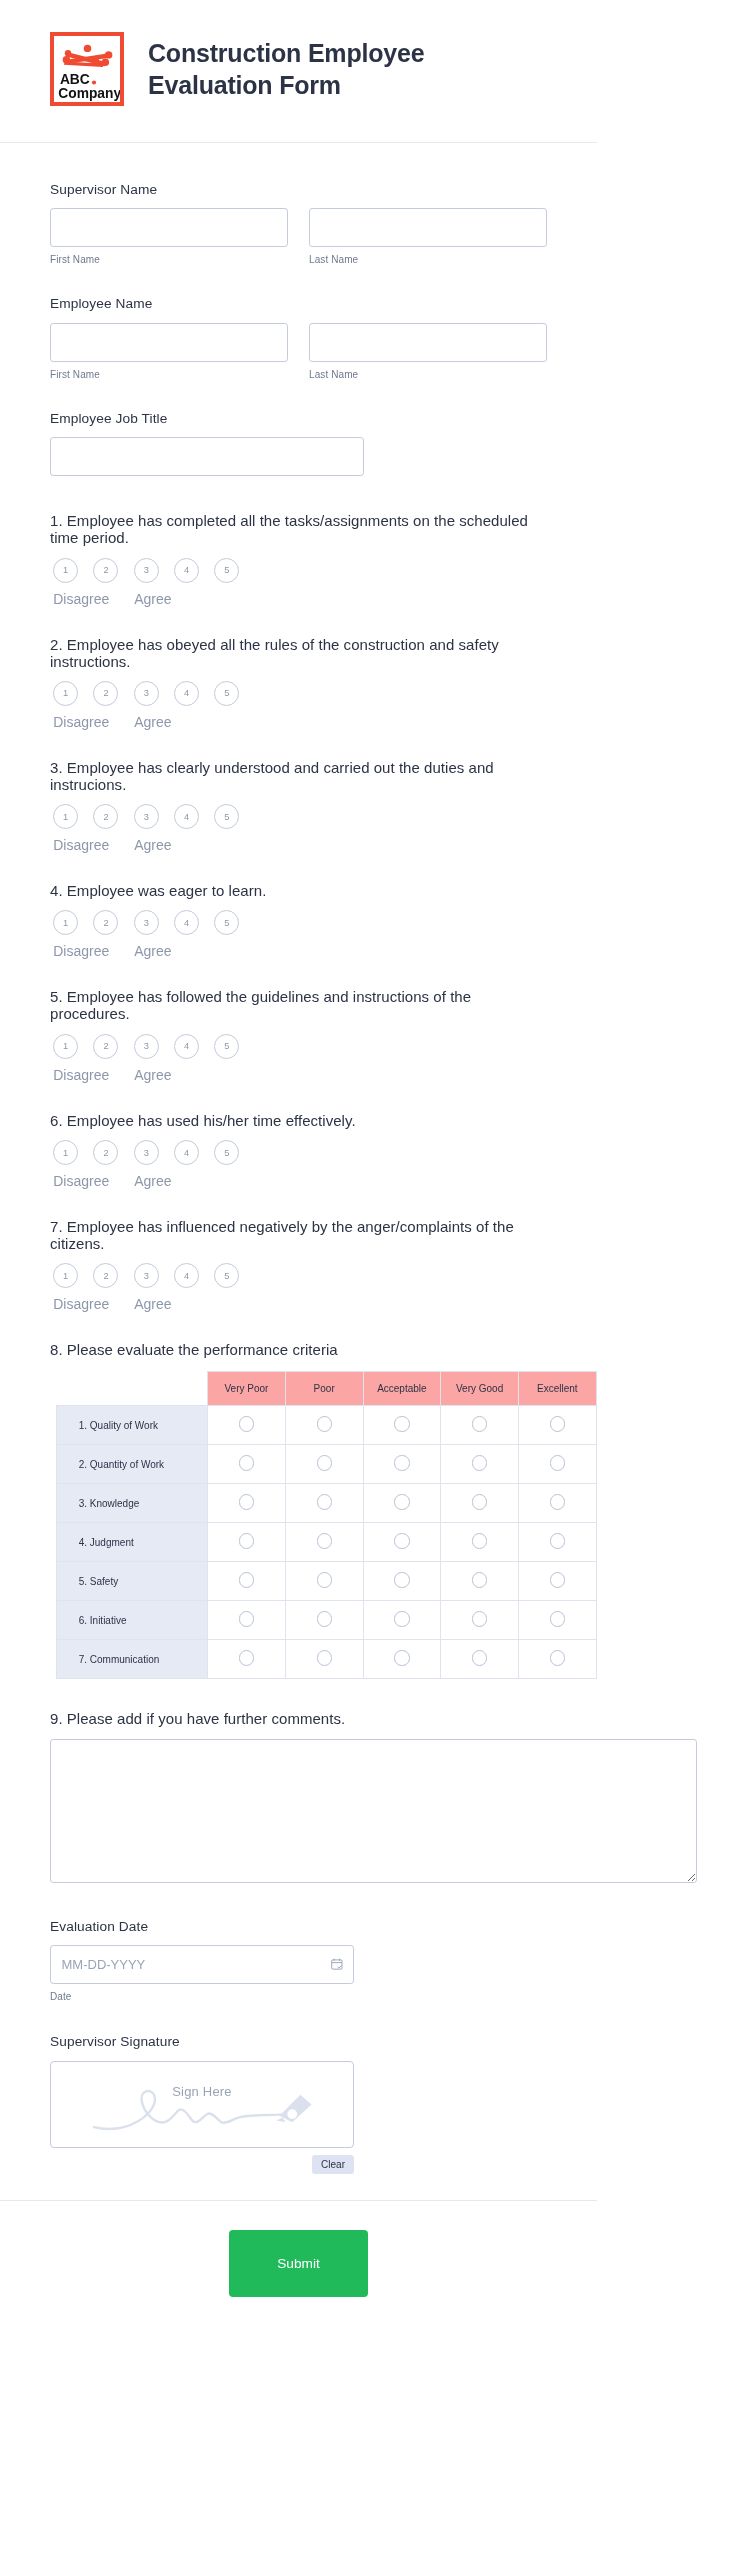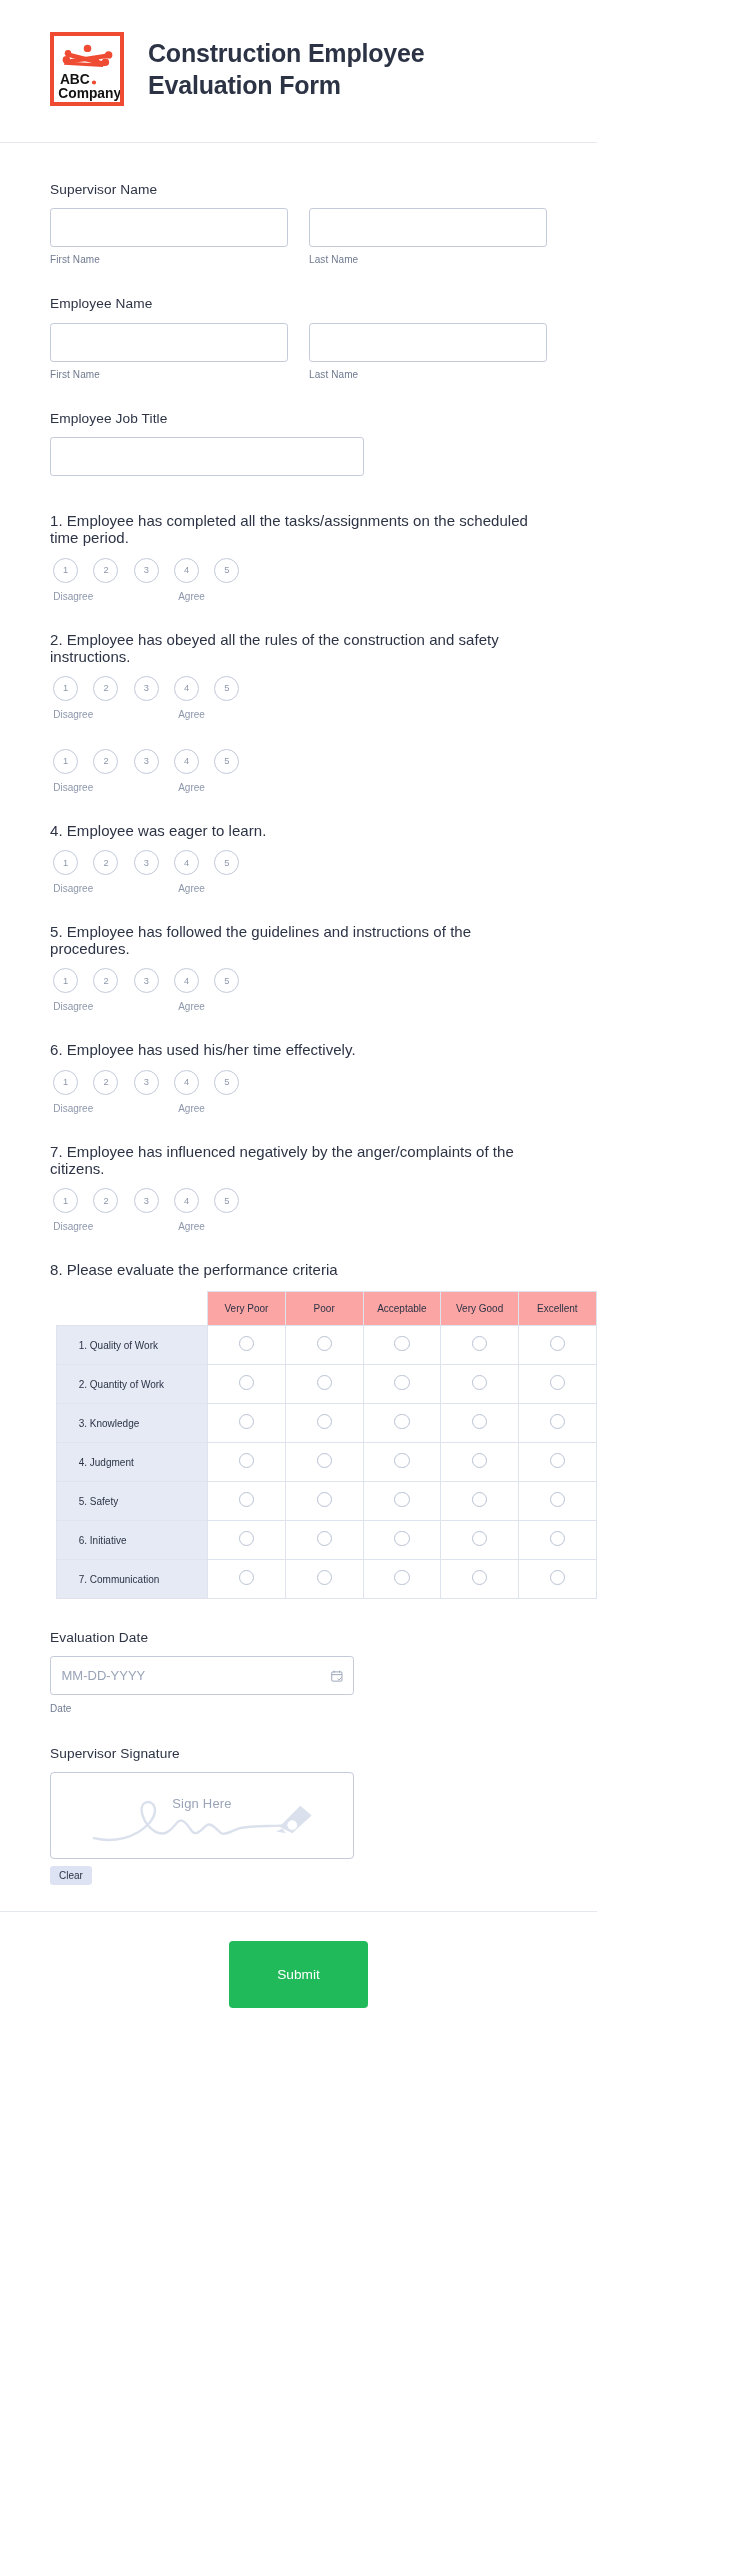--- a/index.html
+++ b/index.html
@@ -105,23 +105,22 @@
     align-items: center;
     justify-content: center;
     font-size: 9.3px;
     color: #8d97ab;
     cursor: pointer;
   }
   .scale-ends {
     display: flex;
     margin-top: 8px;
     margin-left: 3.2px;
-    font-size: 10px;
+    font-size: 14px;
     color: #8d97ab;
-    gap: 44px;
   }
   .end-lo { width: 81px; }
   .end-hi { }
 
   
   .matrix-block { margin-bottom: 31px; }
   .matrix-wrap { margin-top: 13px; margin-left: 5.7px; }
   table.matrix {
     border-collapse: collapse;
     table-layout: fixed;
@@ -230,21 +229,21 @@
     left: 50%;
     transform: translateX(-50%);
     font-size: 13px;
     color: #9aa4b8;
     letter-spacing: 0.2px;
     white-space: nowrap;
   }
   .clear-row {
     width: 304px;
     display: flex;
-    justify-content: flex-start;
+    justify-content: flex-end;
     margin-top: 7.3px;
   }
   .clear-btn {
     background: #dde3f3;
     border: none;
     border-radius: 3.2px;
     font-family: "Liberation Sans", sans-serif;
     font-size: 10px;
     color: #2c3345;
     padding: 4px 9px;
@@ -381,20 +380,21 @@
             <div class="scale-item">
               <div class="scale-circle">5</div>
             </div>
           </div>
           <div class="scale-ends">
             <span class="end-lo">Disagree</span>
             <span class="end-hi">Agree</span>
           </div>
         </div>
         <div class="qblock">
+          <div class="q-text">3. Employee has clearly understood and carried out the duties and instrucions.</div>
           <div class="scale-row">
             <div class="scale-item">
               <div class="scale-circle">1</div>
             </div>
             <div class="scale-item">
               <div class="scale-circle">2</div>
             </div>
             <div class="scale-item">
               <div class="scale-circle">3</div>
             </div>
@@ -577,20 +577,24 @@
                 <td class="col-opt"><span class="radio"></span></td>
                 <td class="col-opt"><span class="radio"></span></td>
                 <td class="col-opt"><span class="radio"></span></td>
                 <td class="col-opt"><span class="radio"></span></td>
               </tr>
             </tbody>
         </table>
       </div>
     </div>
 
+    <div class="textarea-block">
+      <div class="q-text">9. Please add if you have further comments.</div>
+      <textarea class="big-textarea" placeholder="" style=""></textarea>
+    </div>
 
     <div class="date-block">
       <div class="field-label">Evaluation Date</div>
       <div class="date-wrap">
         <input class="date-input" type="text" placeholder="MM-DD-YYYY" style="">
         <span class="cal-icon">
           <svg width="13.7" height="13.7" viewBox="0 0 20 20" fill="none" stroke="#9aa4b8" stroke-width="1.4">
             <rect x="2.5" y="4" width="15" height="13.5" rx="1.5"></rect>
             <line x1="2.5" y1="8" x2="17.5" y2="8"></line>
             <line x1="6" y1="2.2" x2="6" y2="5.2"></line>

